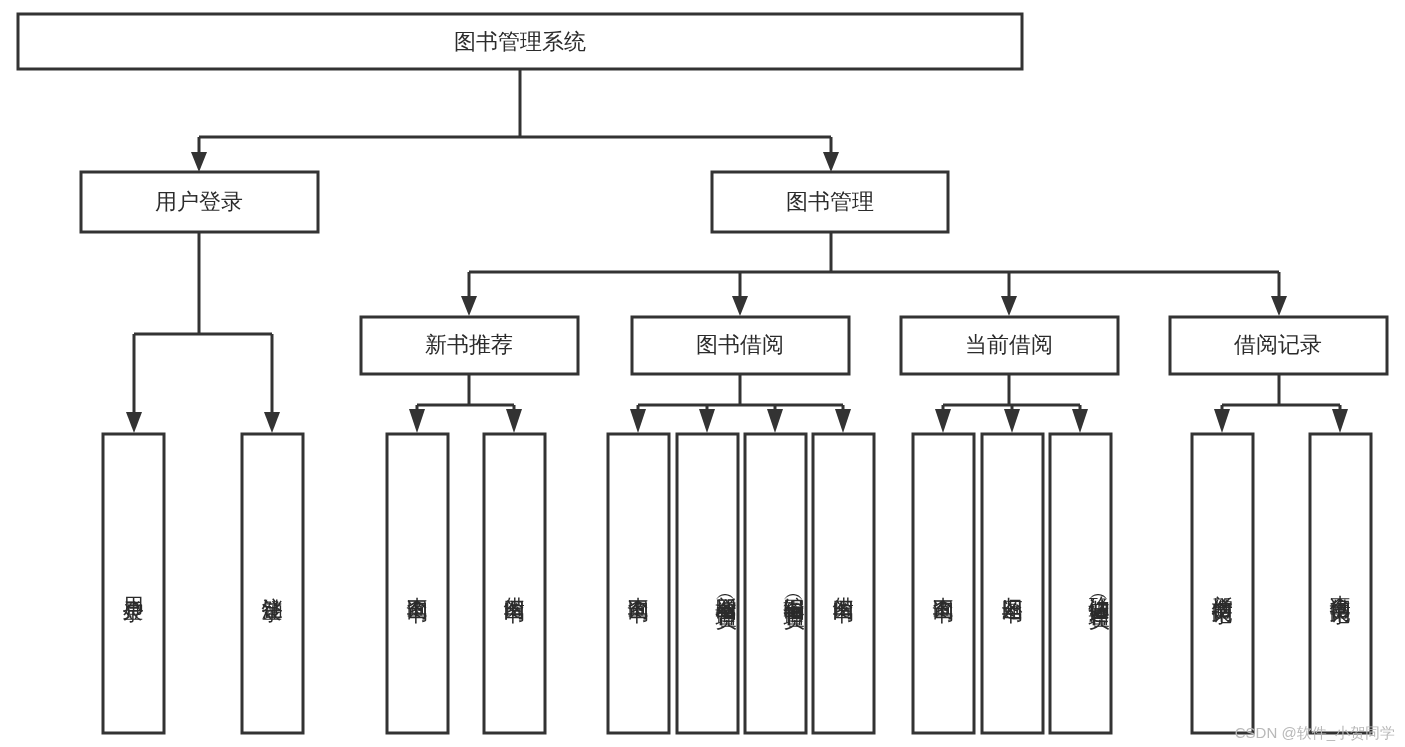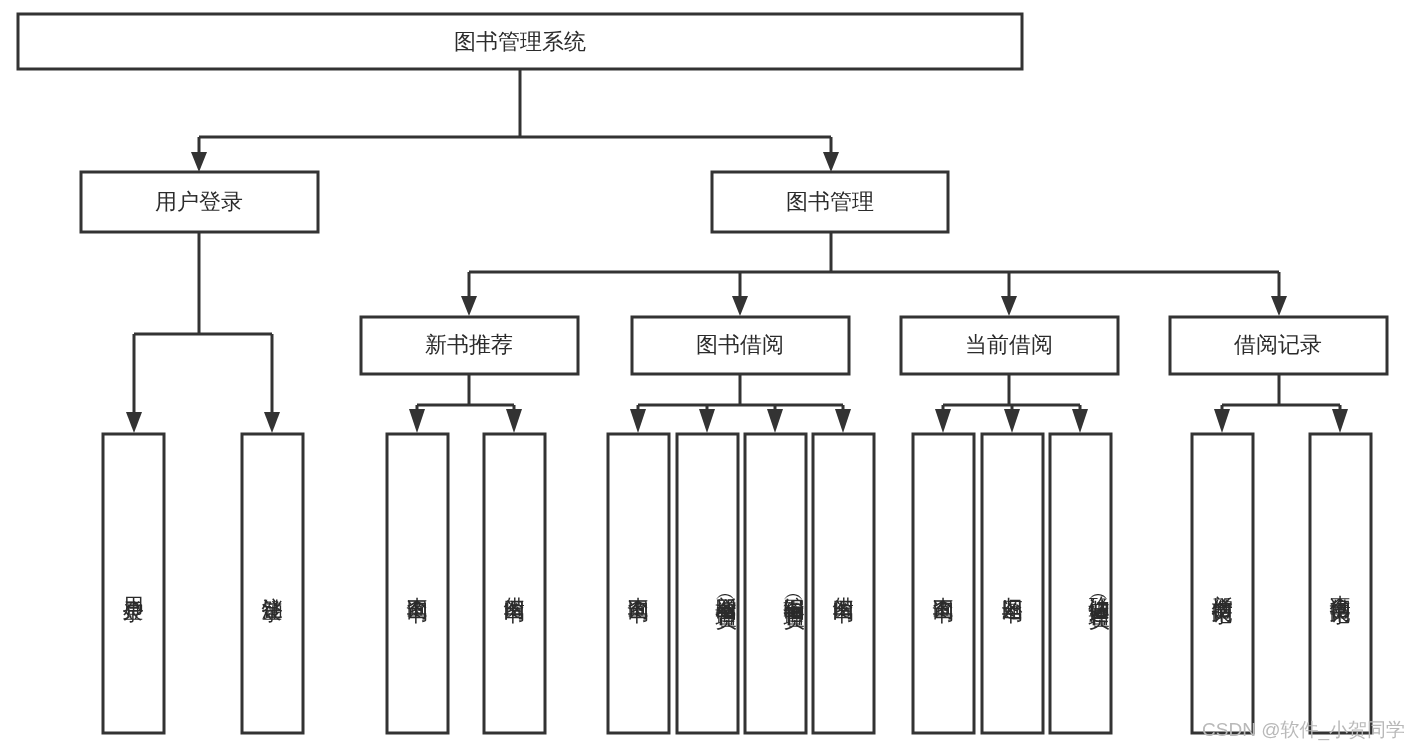--- a/index.html
+++ b/index.html
@@ -62,24 +62,24 @@
     display: flex;
     align-items: center;
     justify-content: center;
     text-align: center;
     white-space: nowrap;
     pointer-events: none;
     user-select: none;
   }
   .watermark {
     position: absolute;
-    right: 0;
+    right: 10px;
     bottom: 4px;
     font-family: "Liberation Sans", "DejaVu Sans", sans-serif;
-    font-size: 19px;
+    font-size: 15px;
     color: #b9b9b9;
     white-space: nowrap;
     user-select: none;
   }
 </style>
 </head>
 <body>
 
 <div id="diagram-root">
 

